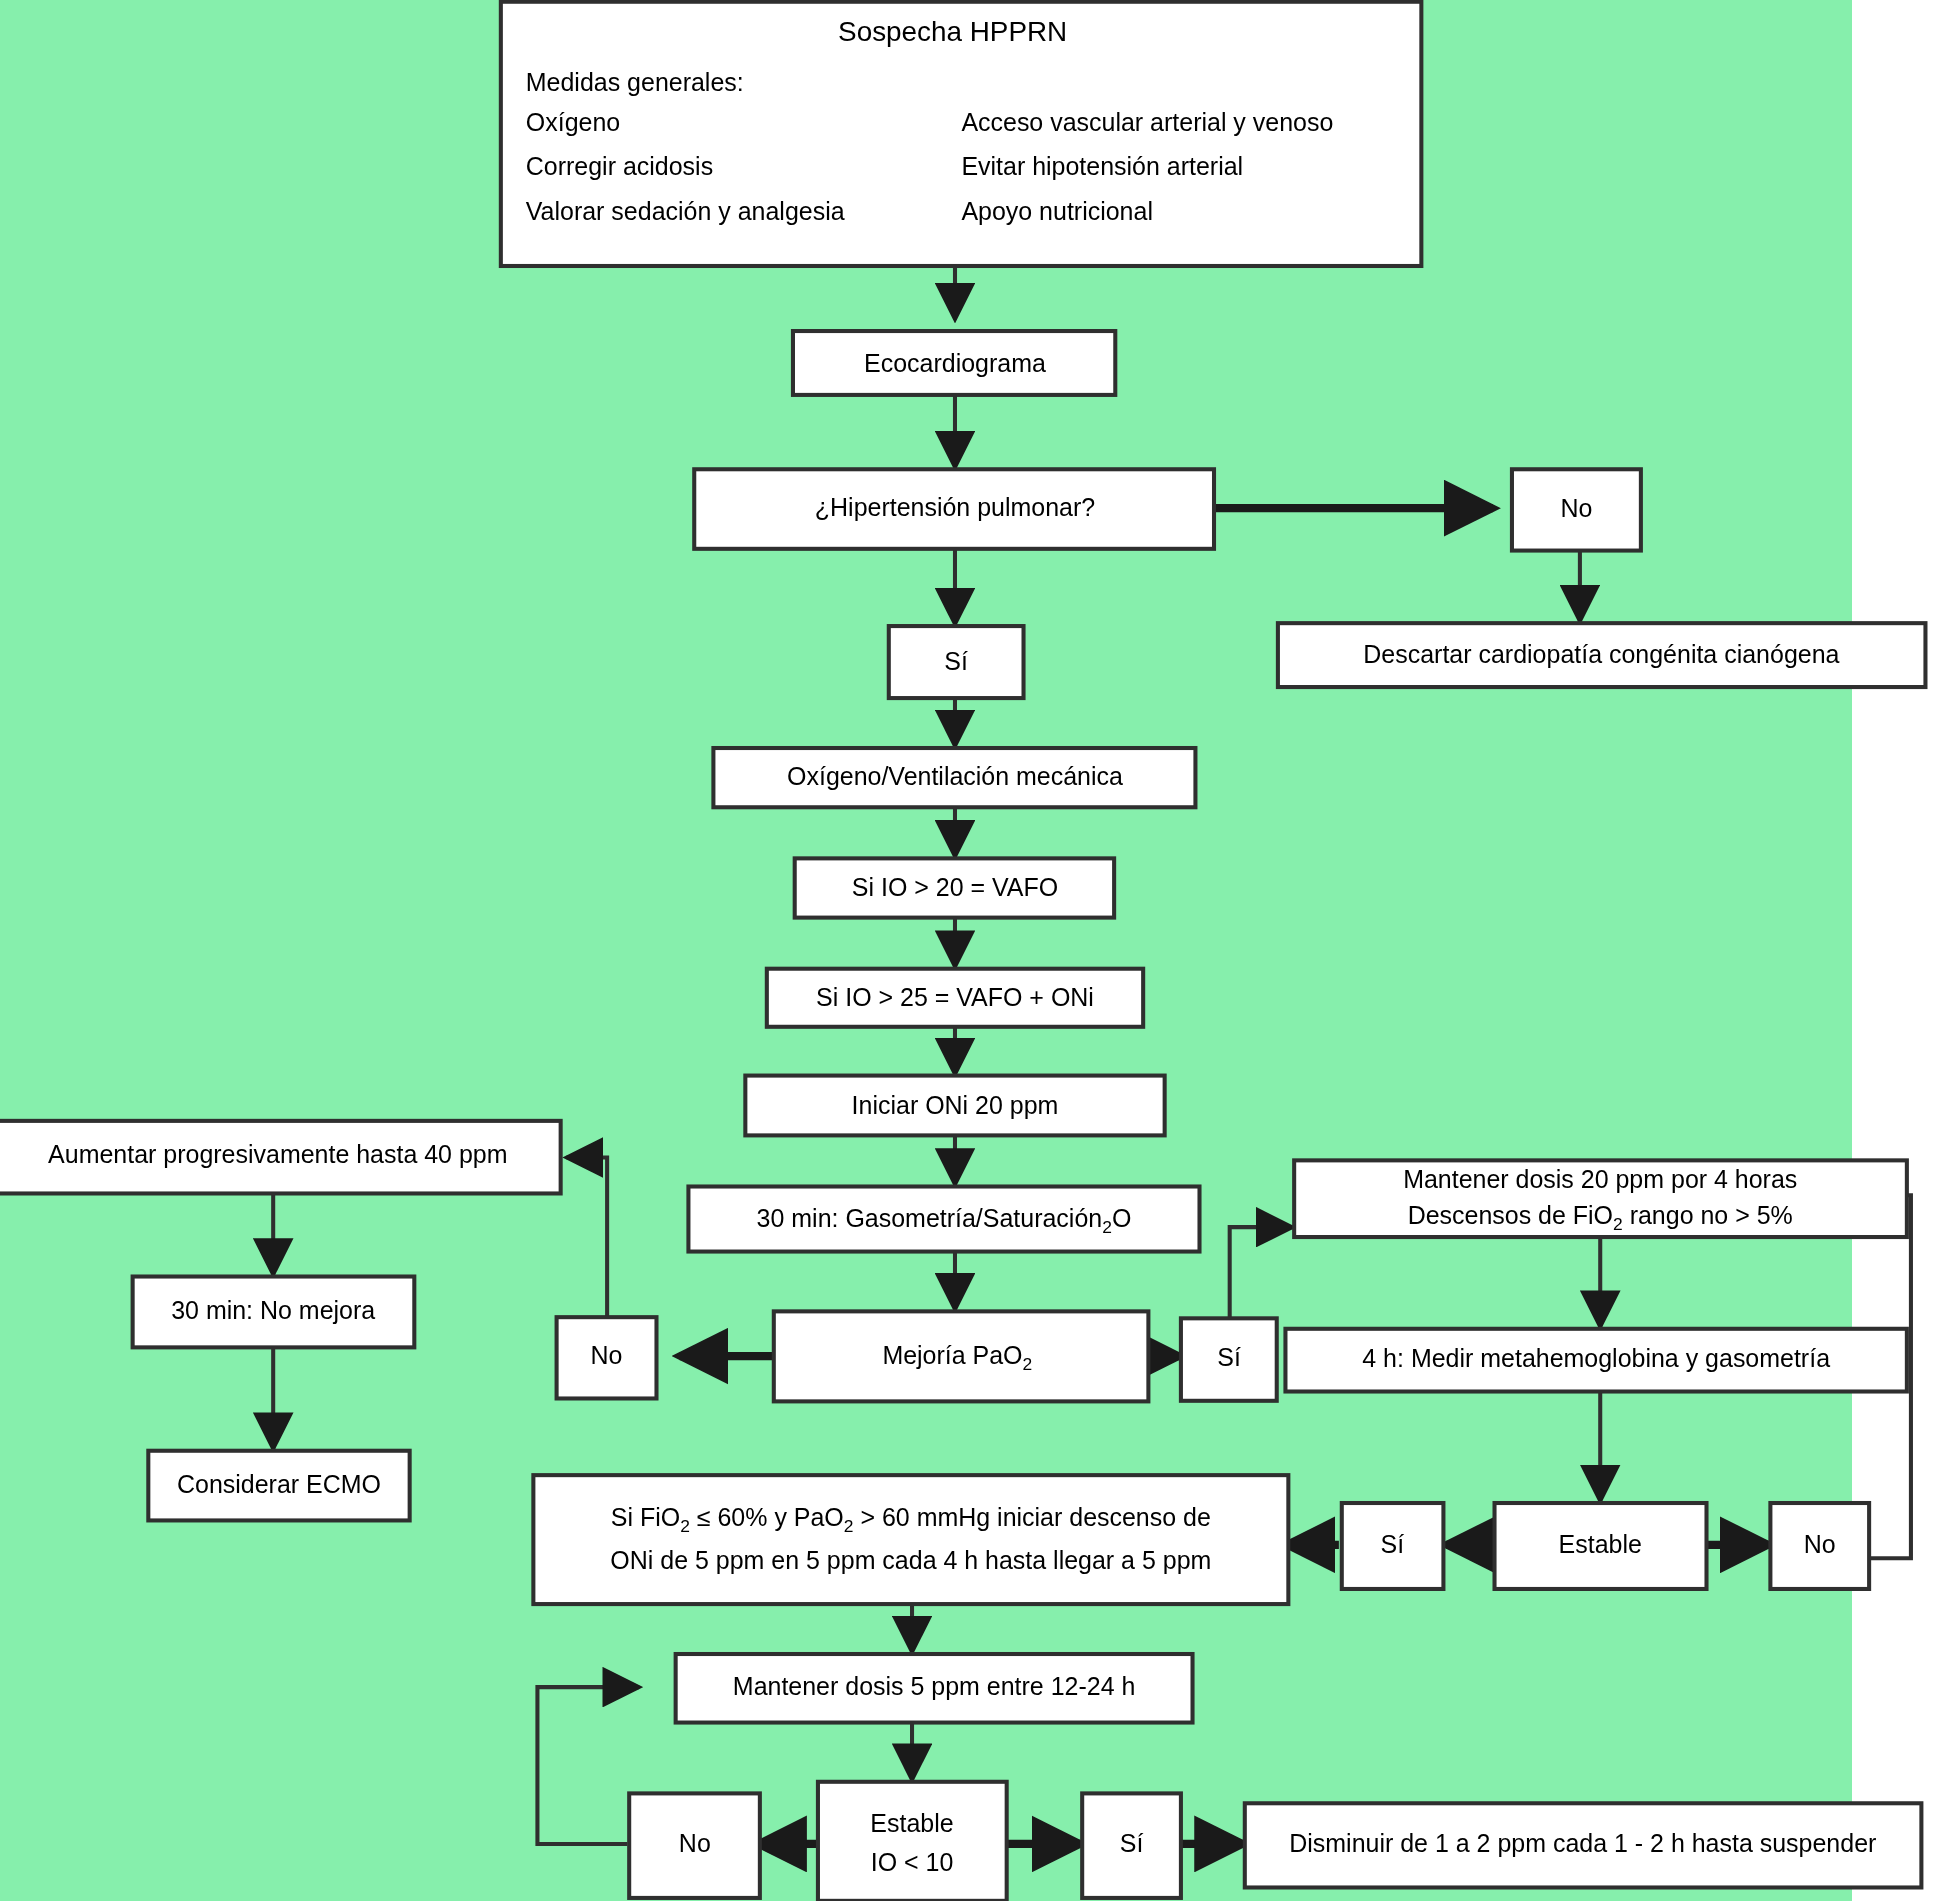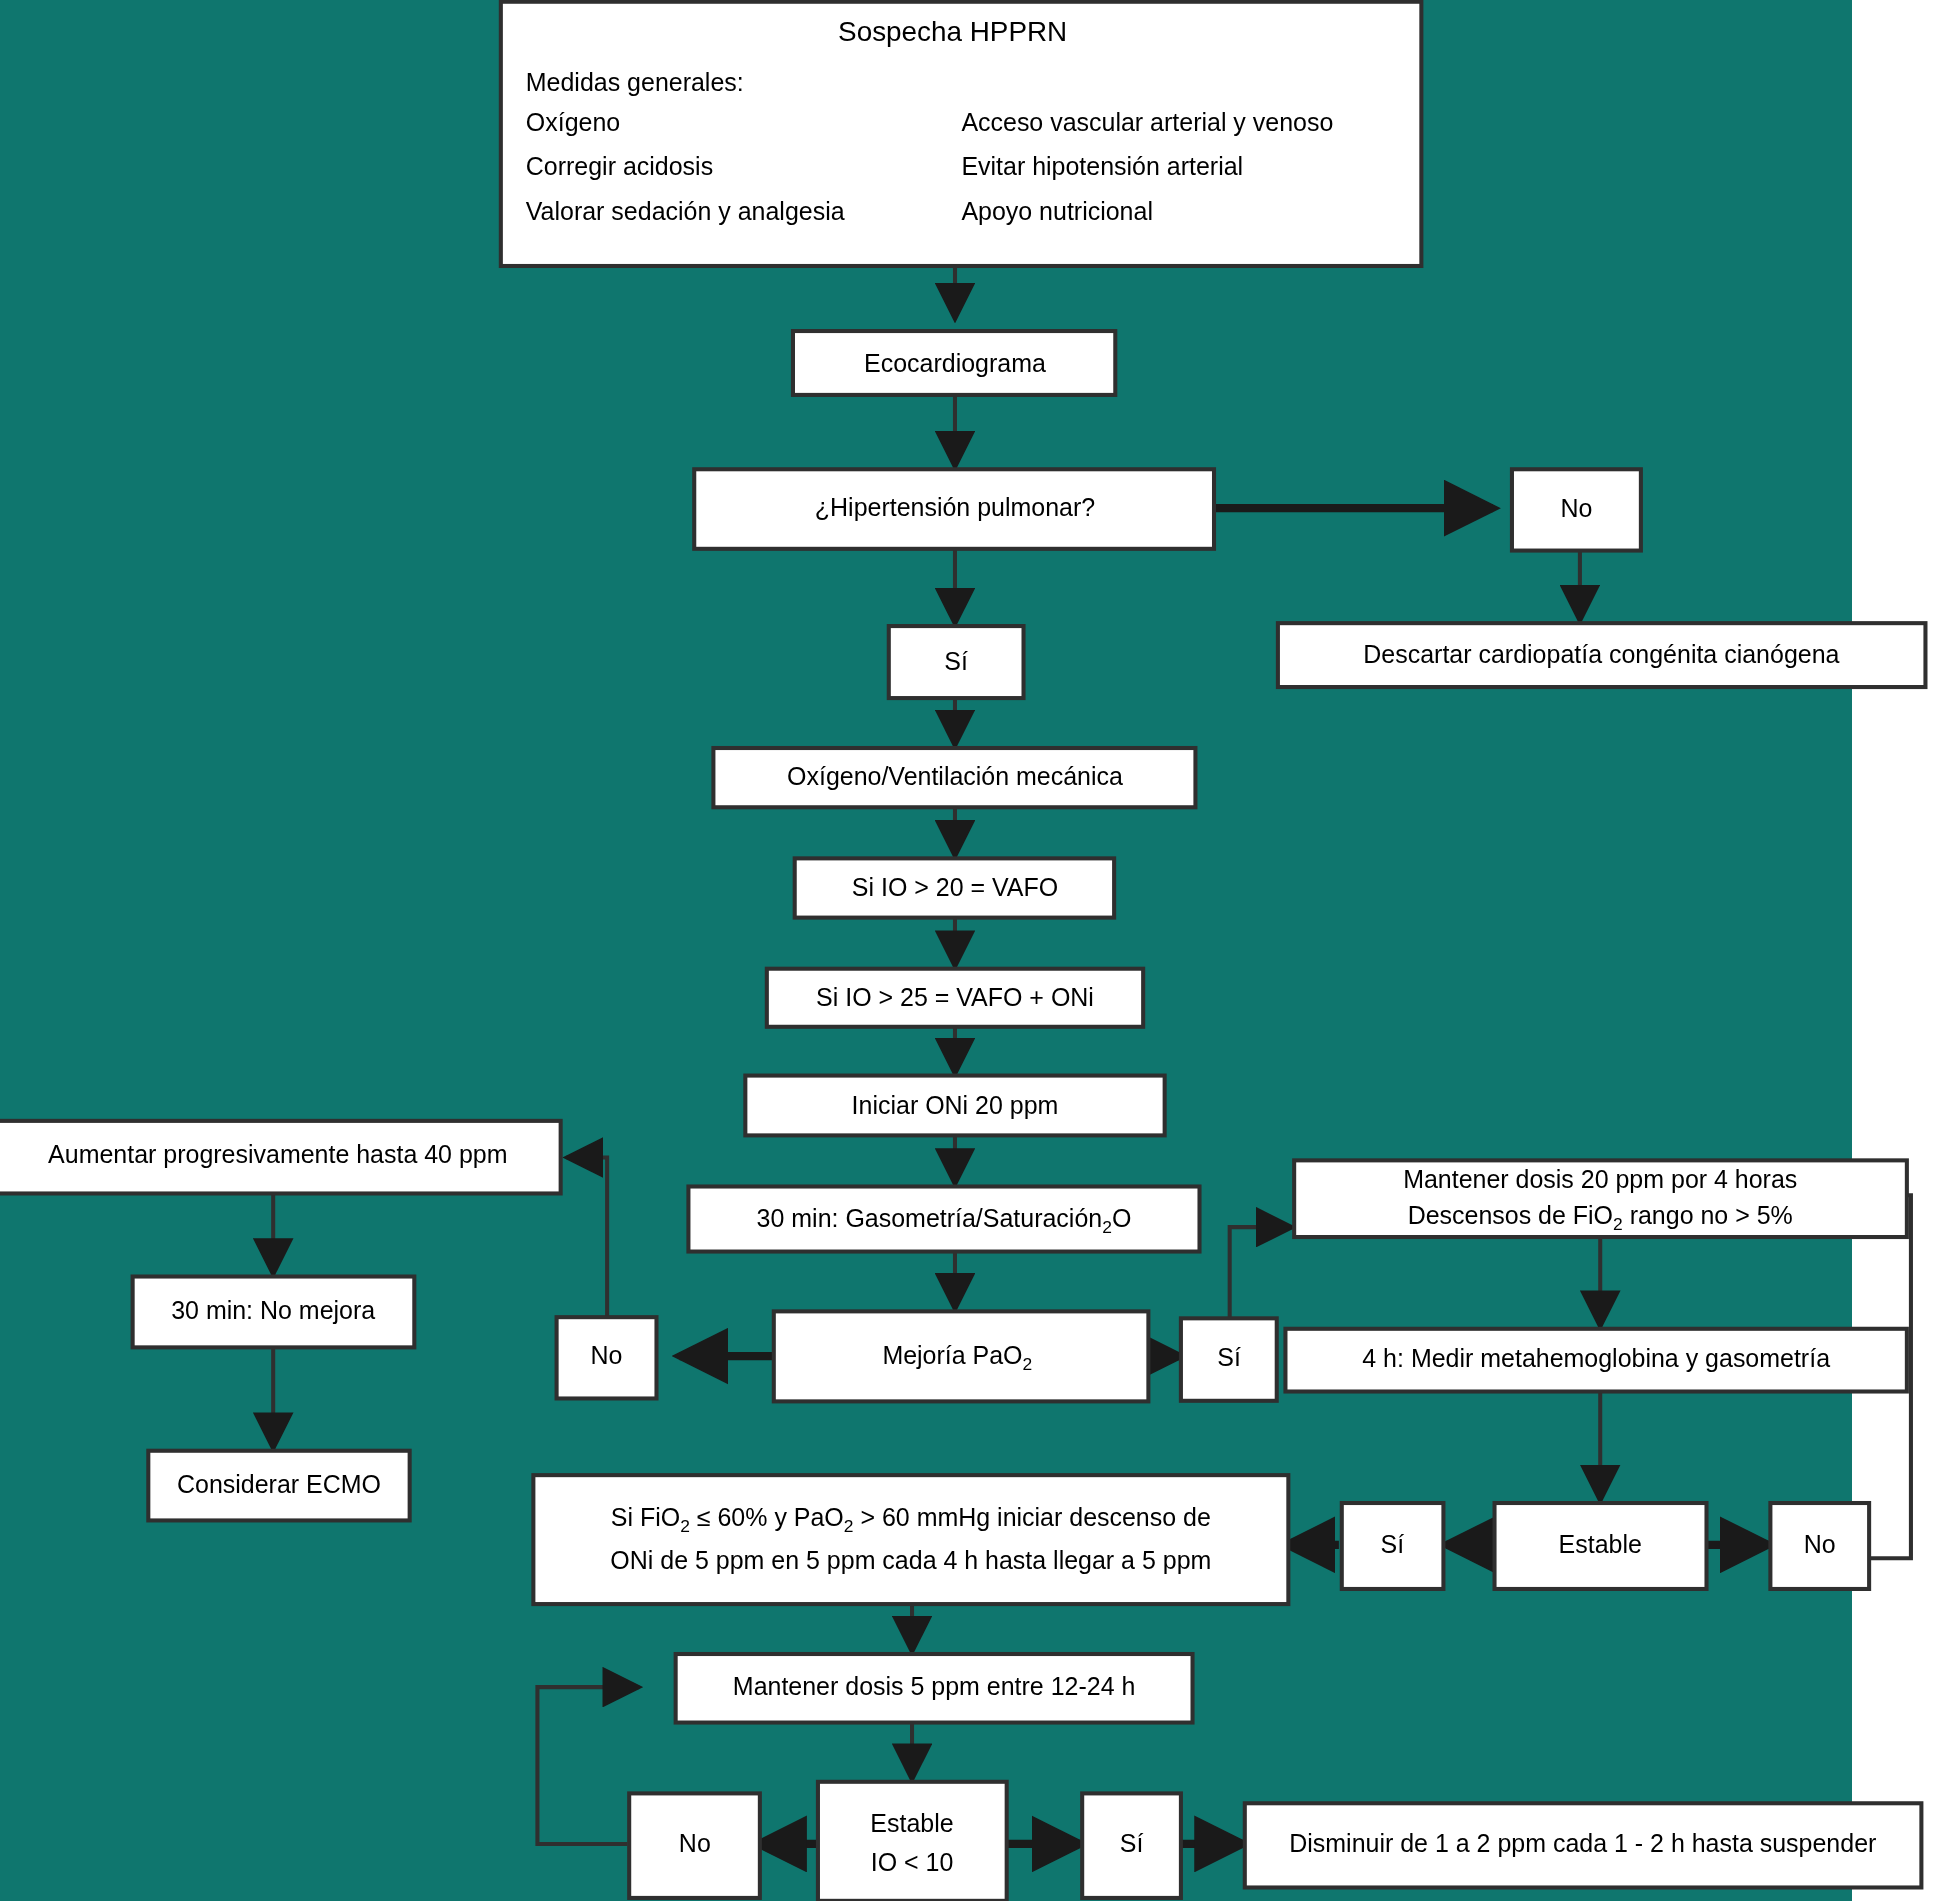--- a/index.html
+++ b/index.html
@@ -1,17 +1,17 @@
 <!DOCTYPE html>
 <html style="font-size:9.3px"><head>
 <meta charset="utf-8">
 <style>
   html,body{margin:0;padding:0;background:#ffffff;}
   body{font-family:"Liberation Sans", sans-serif;color:#000;}
-  #flow-root{position:relative;width:1852px;height:1902px;background:#0f766e;}
+  #flow-root{position:relative;width:1852px;height:1902px;background:#86efac;}
   svg#flow-svg{position:absolute;left:0;top:0;width:1946px;height:1902px;display:block;}
   .nodebox{fill:#ffffff;stroke:#2f2f2f;stroke-width:7;}
   .conn{stroke:#2f2f2f;stroke-width:7;fill:none;stroke-linecap:butt;stroke-linejoin:miter;}
   .conn-thick{stroke:#1a1a1a;stroke-width:14;fill:none;}
   .arrowhead{fill:#1a1a1a;stroke:none;}
   .txt{font-family:"Liberation Sans", sans-serif;fill:#000;font-size:43px;dominant-baseline:middle;}
   .txt-c{text-anchor:middle;}
   .txt-l{text-anchor:start;}
   .txt-title{font-size:48px;text-anchor:middle;}
   .sub{font-size:30px;}

